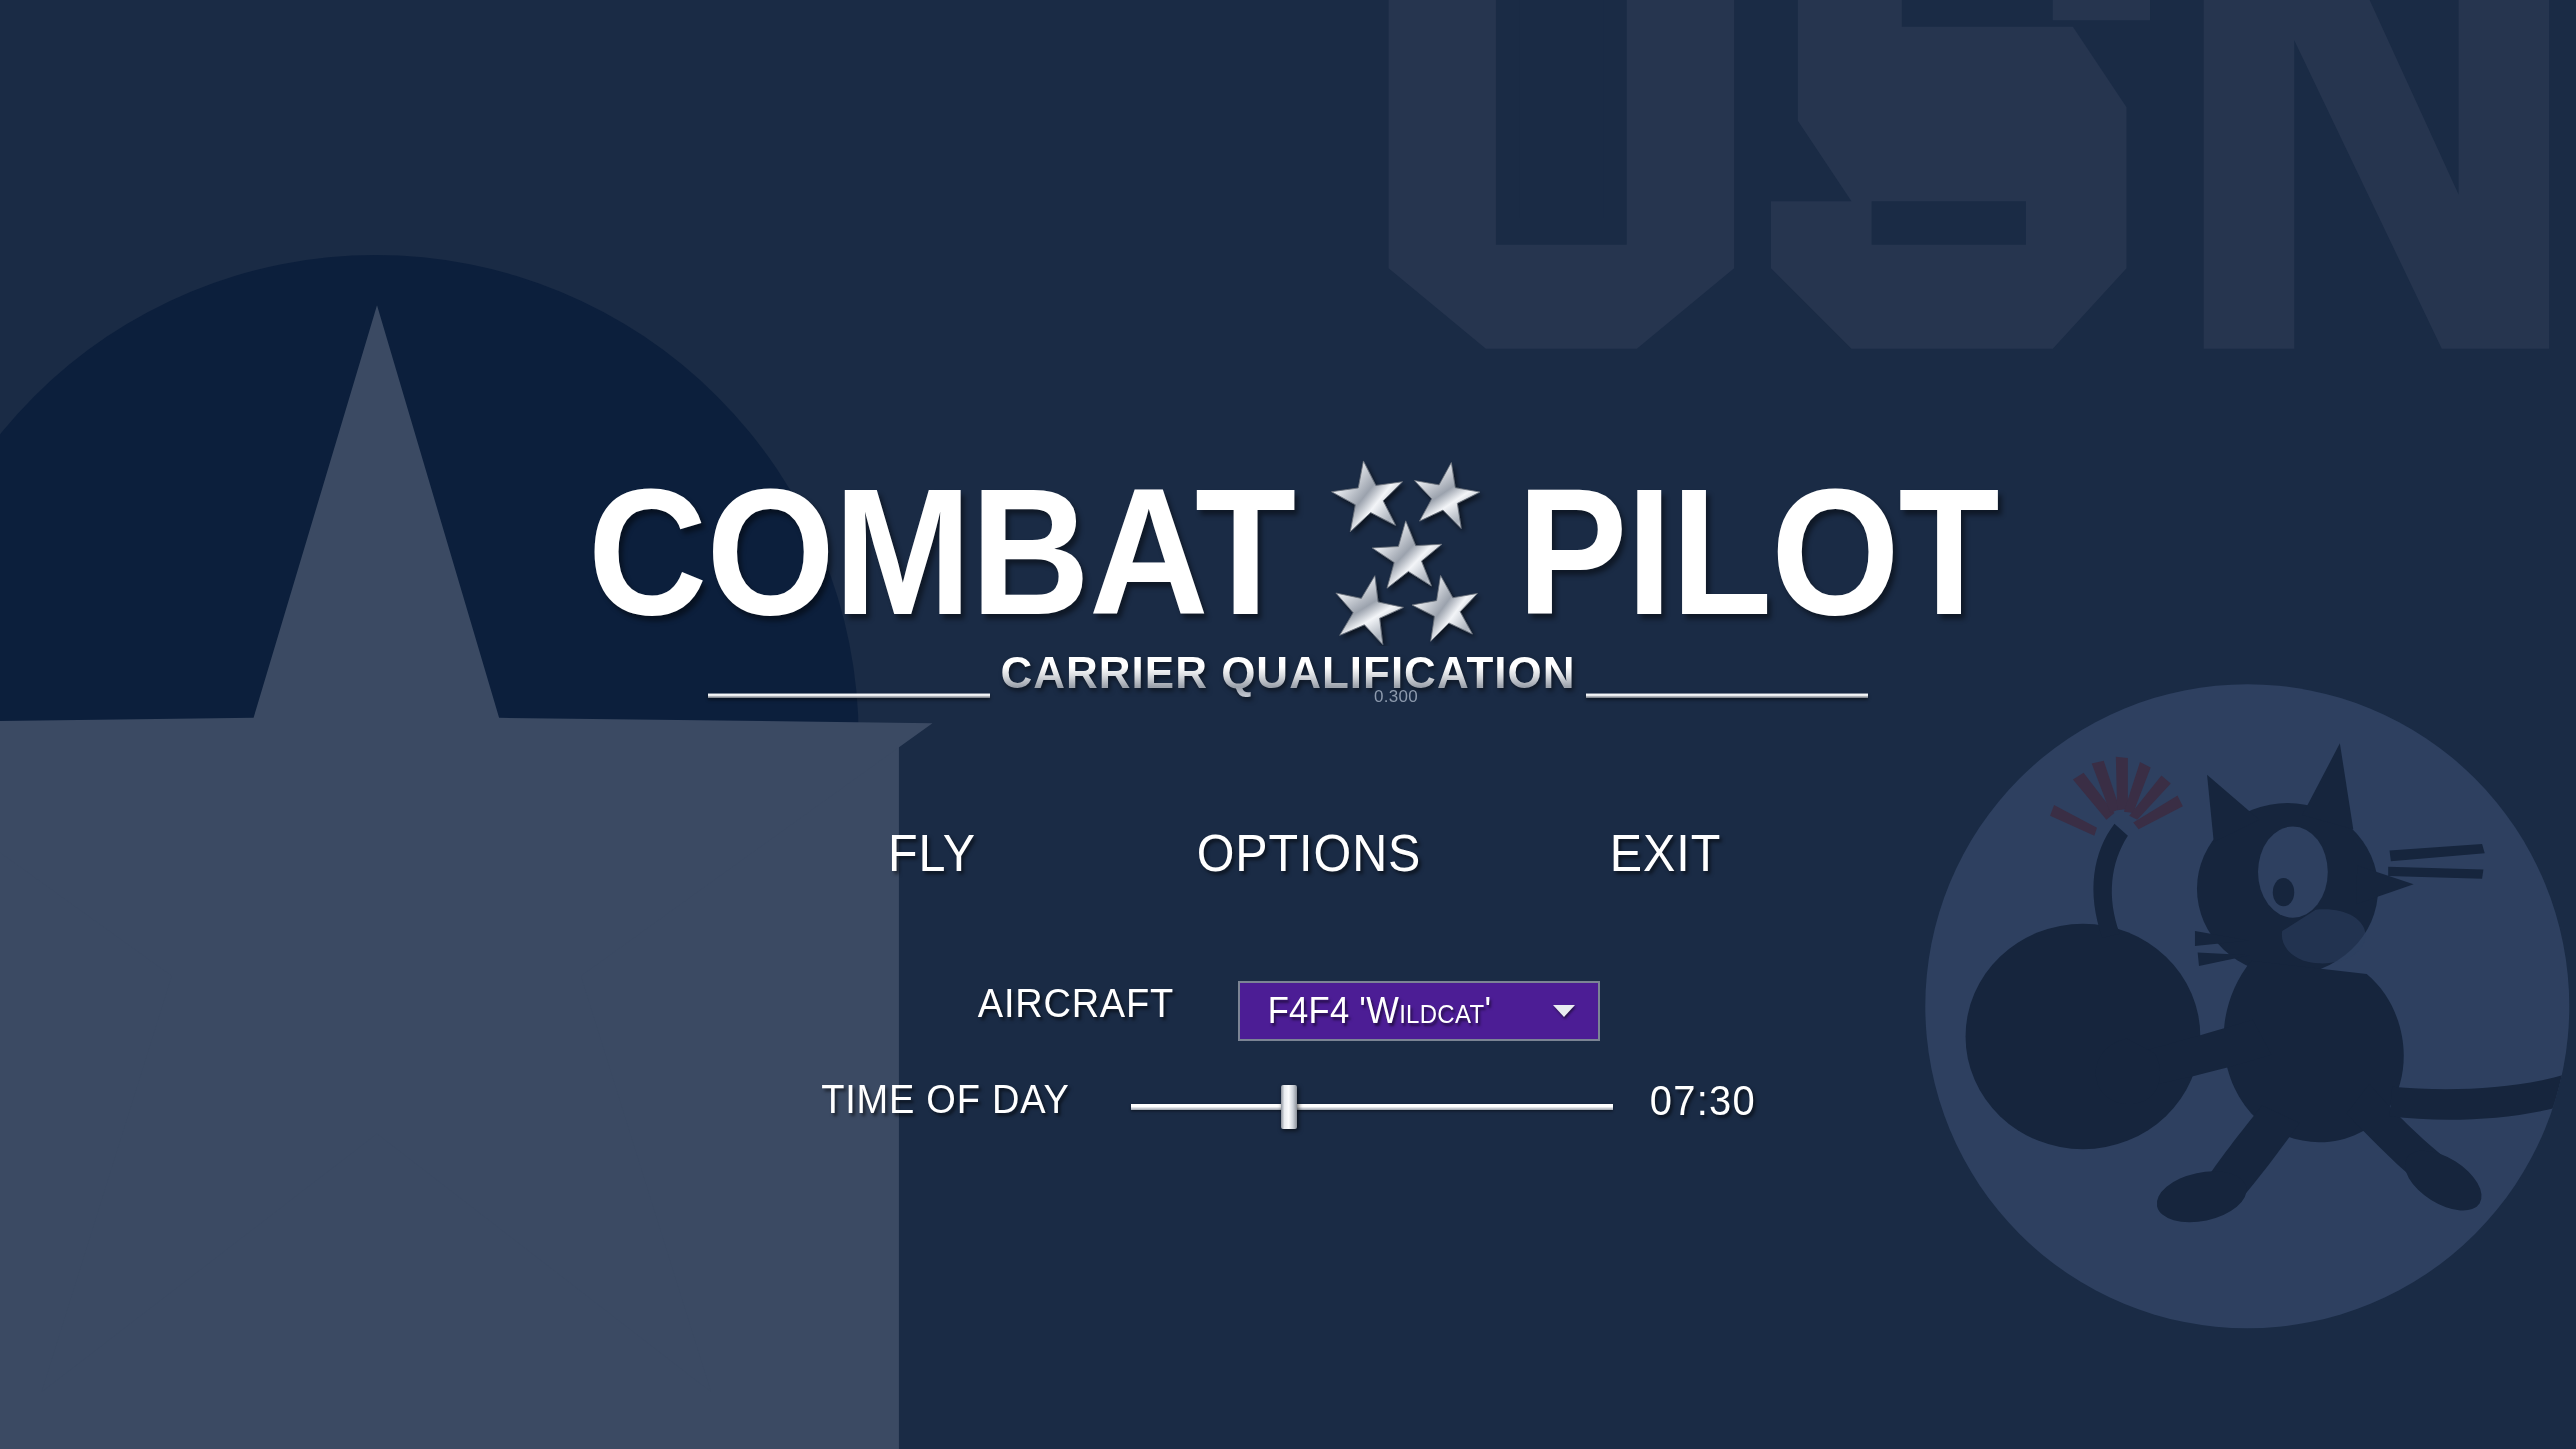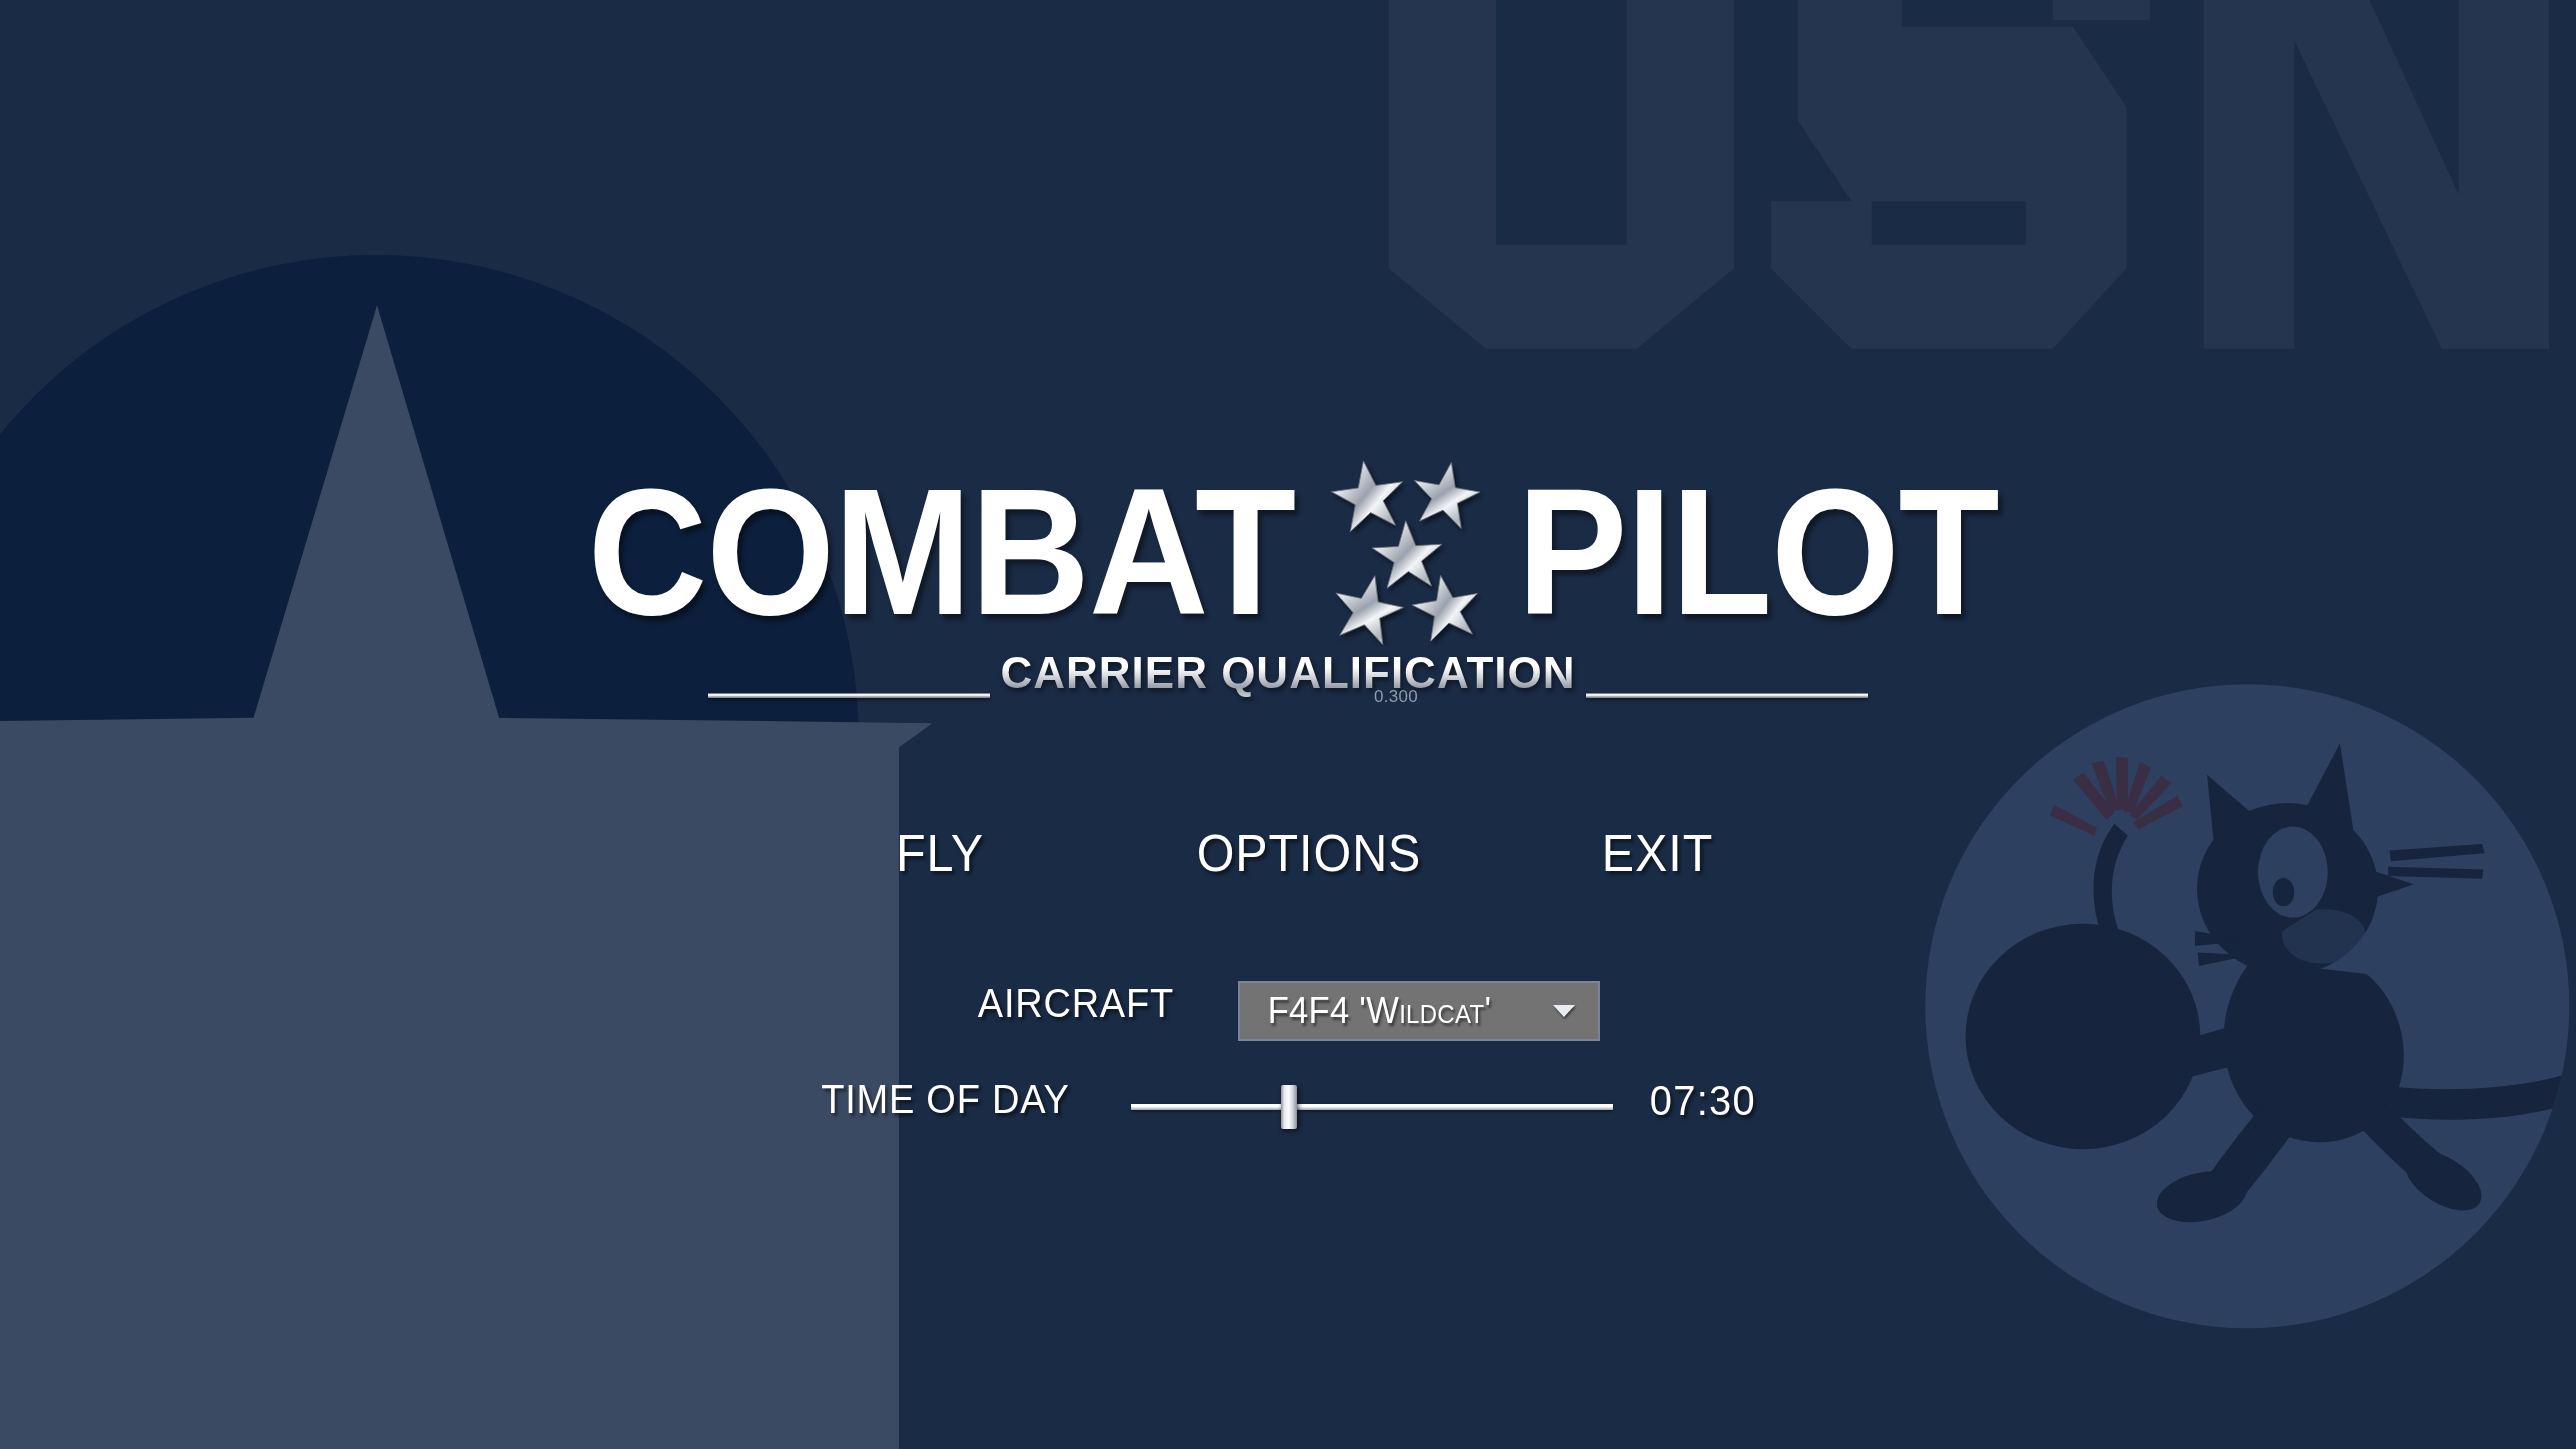--- a/index.html
+++ b/index.html
@@ -82,21 +82,21 @@
     font-size:17px;
     color:#8d9aad;
     letter-spacing:0.3px;
   }
 
   
   .menu-row {
     position:absolute;
     left:0; right:0; top:824px;
     display:flex; justify-content:center;
-    gap:0;
+    gap:8px;
   }
   .menu-item {
     font-family:"Liberation Sans Narrow","Liberation Sans",sans-serif;
     font-size:51px;
     font-weight:500;
     color:#ffffff;
     letter-spacing:1px;
     text-shadow:2.7px 3.4px 4px rgba(0,0,0,0.55);
     cursor:pointer;
     white-space:nowrap;
@@ -127,21 +127,21 @@
   }
   
   .srow .label { width:1214px; padding-right:0; }
 
   
   .row-aircraft .label { width:1204px; }
   .combo {
     margin-left:34px;
     width:362px; height:60px;
     border:2px solid #7b8494;
-    background:#737373;
+    background:#4c1d95;
     display:flex; align-items:center;
     padding:0 12px 0 23px;
     cursor:pointer;
     position:relative;
   }
   .combo .combo-value {
     font-family:"Liberation Sans Narrow","Liberation Sans",sans-serif;
     font-size:36px;
     font-weight:500;
     color:#ffffff;

